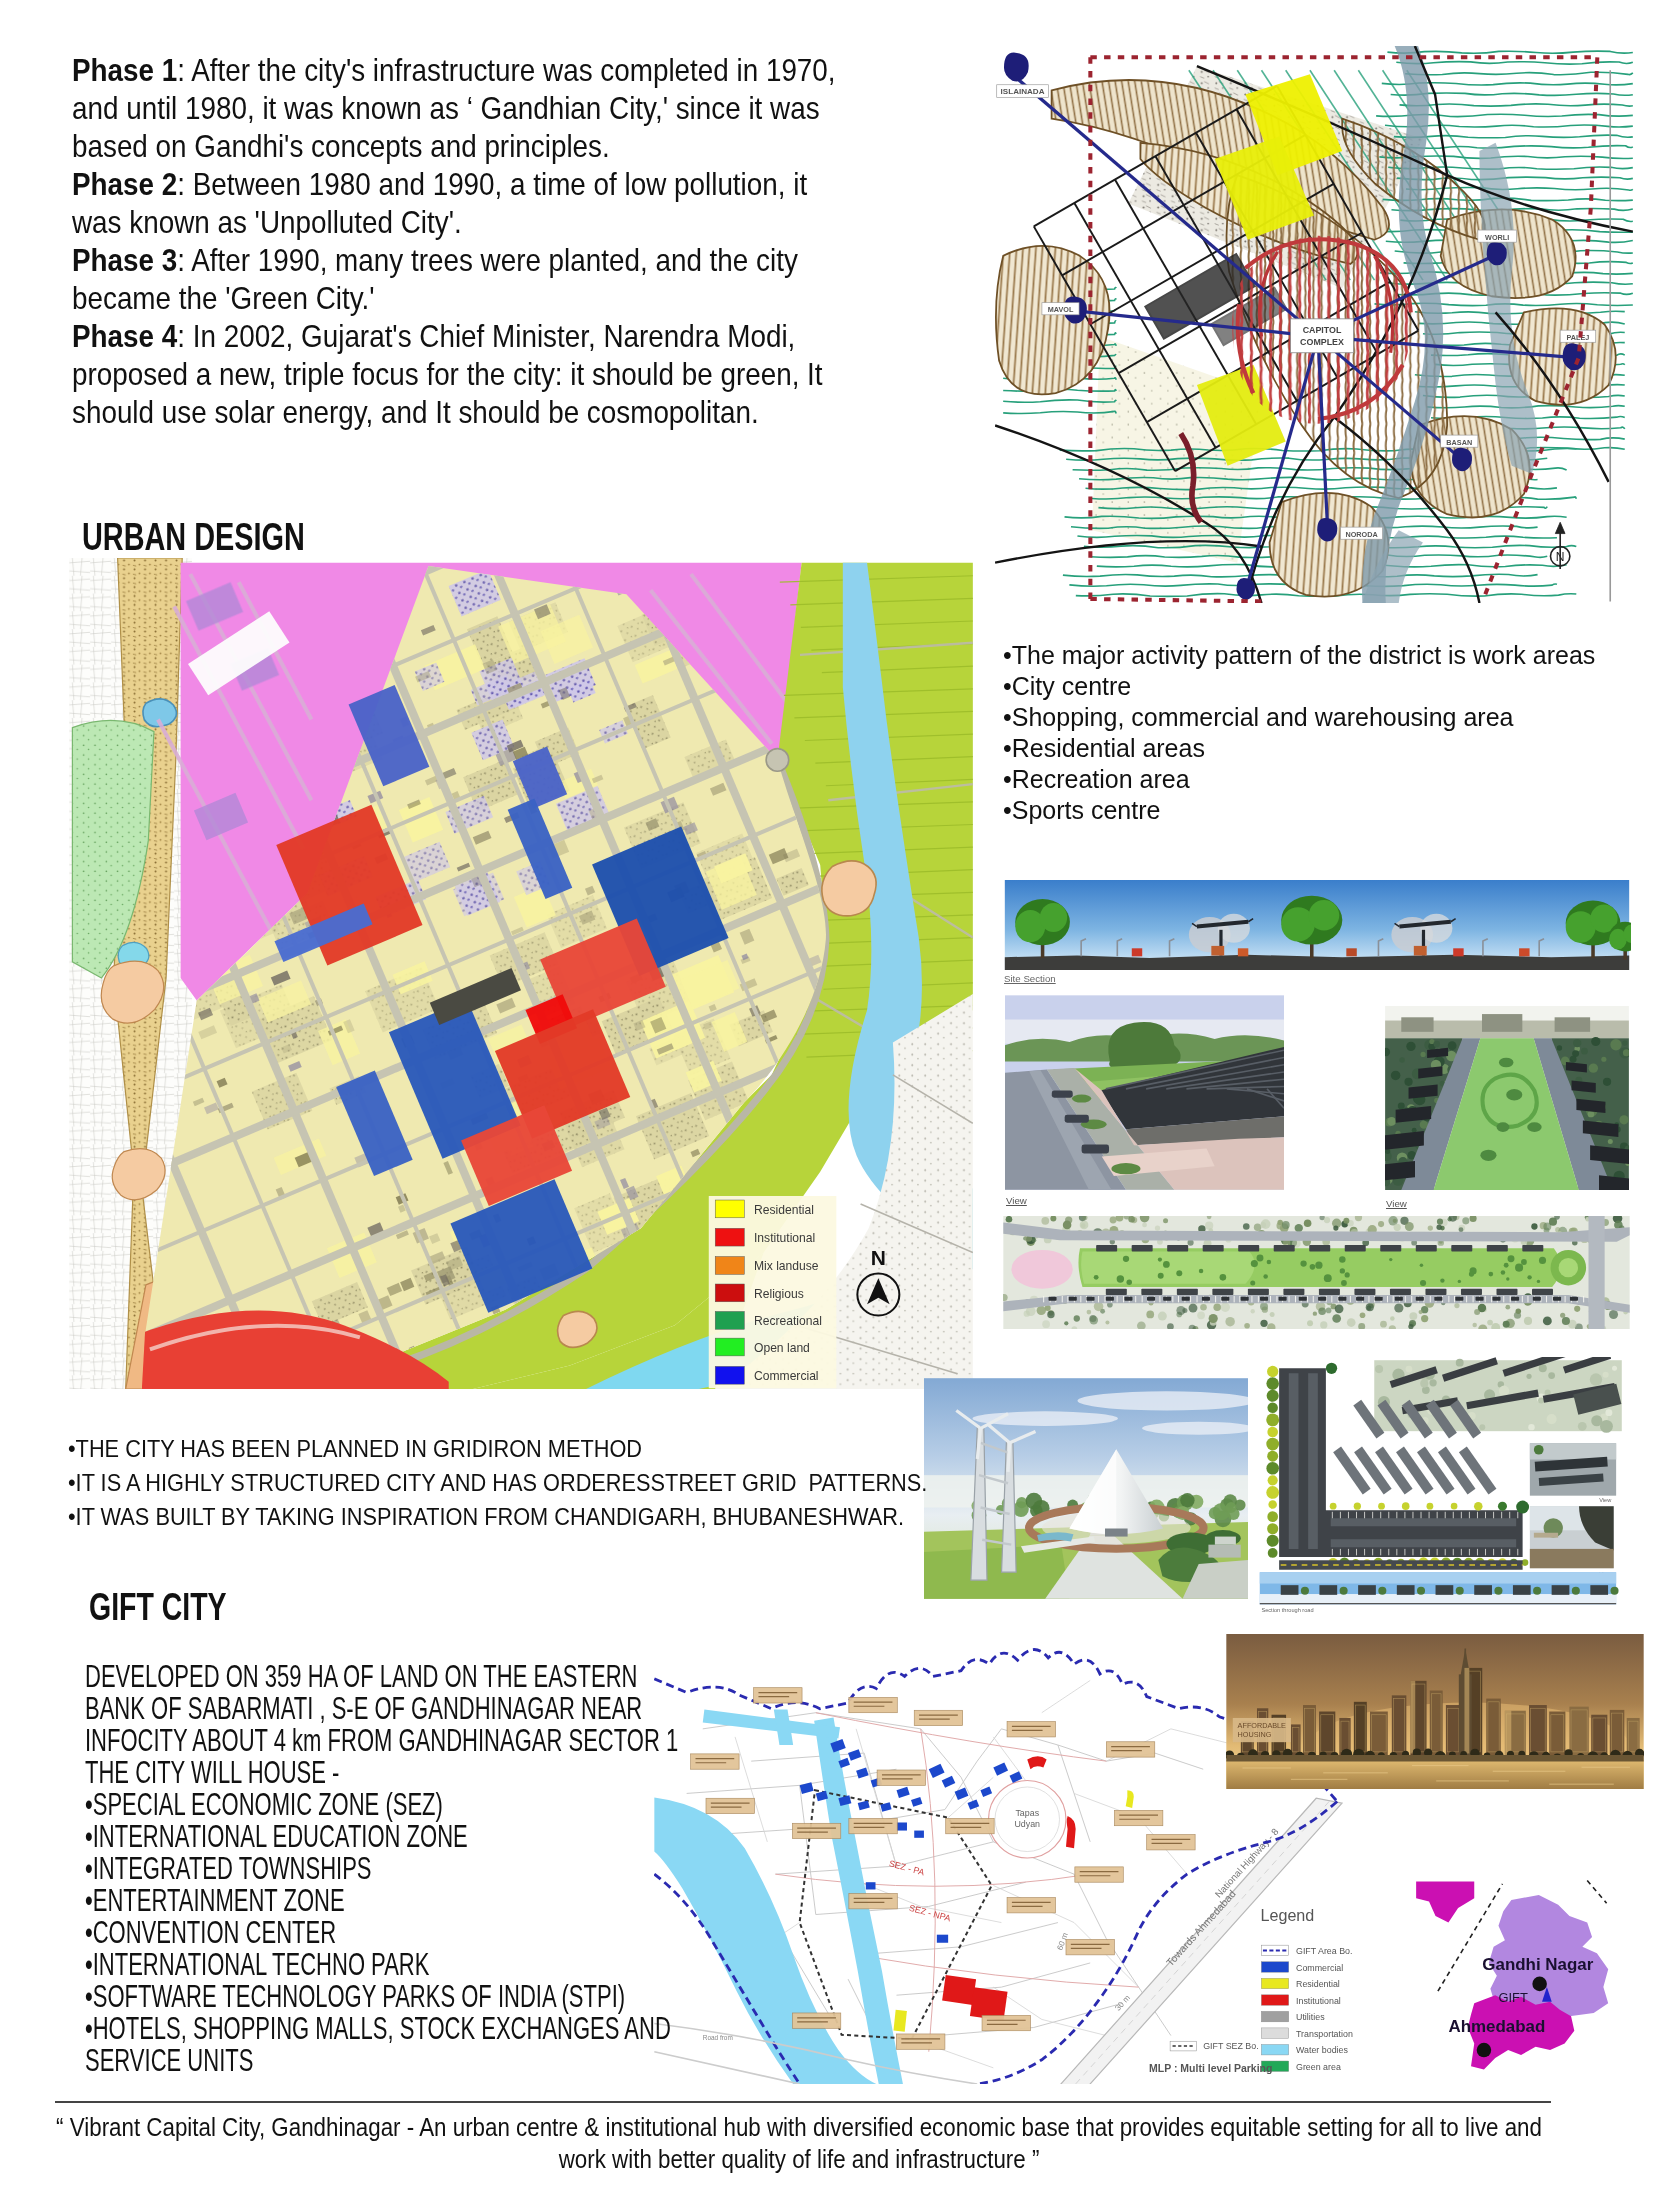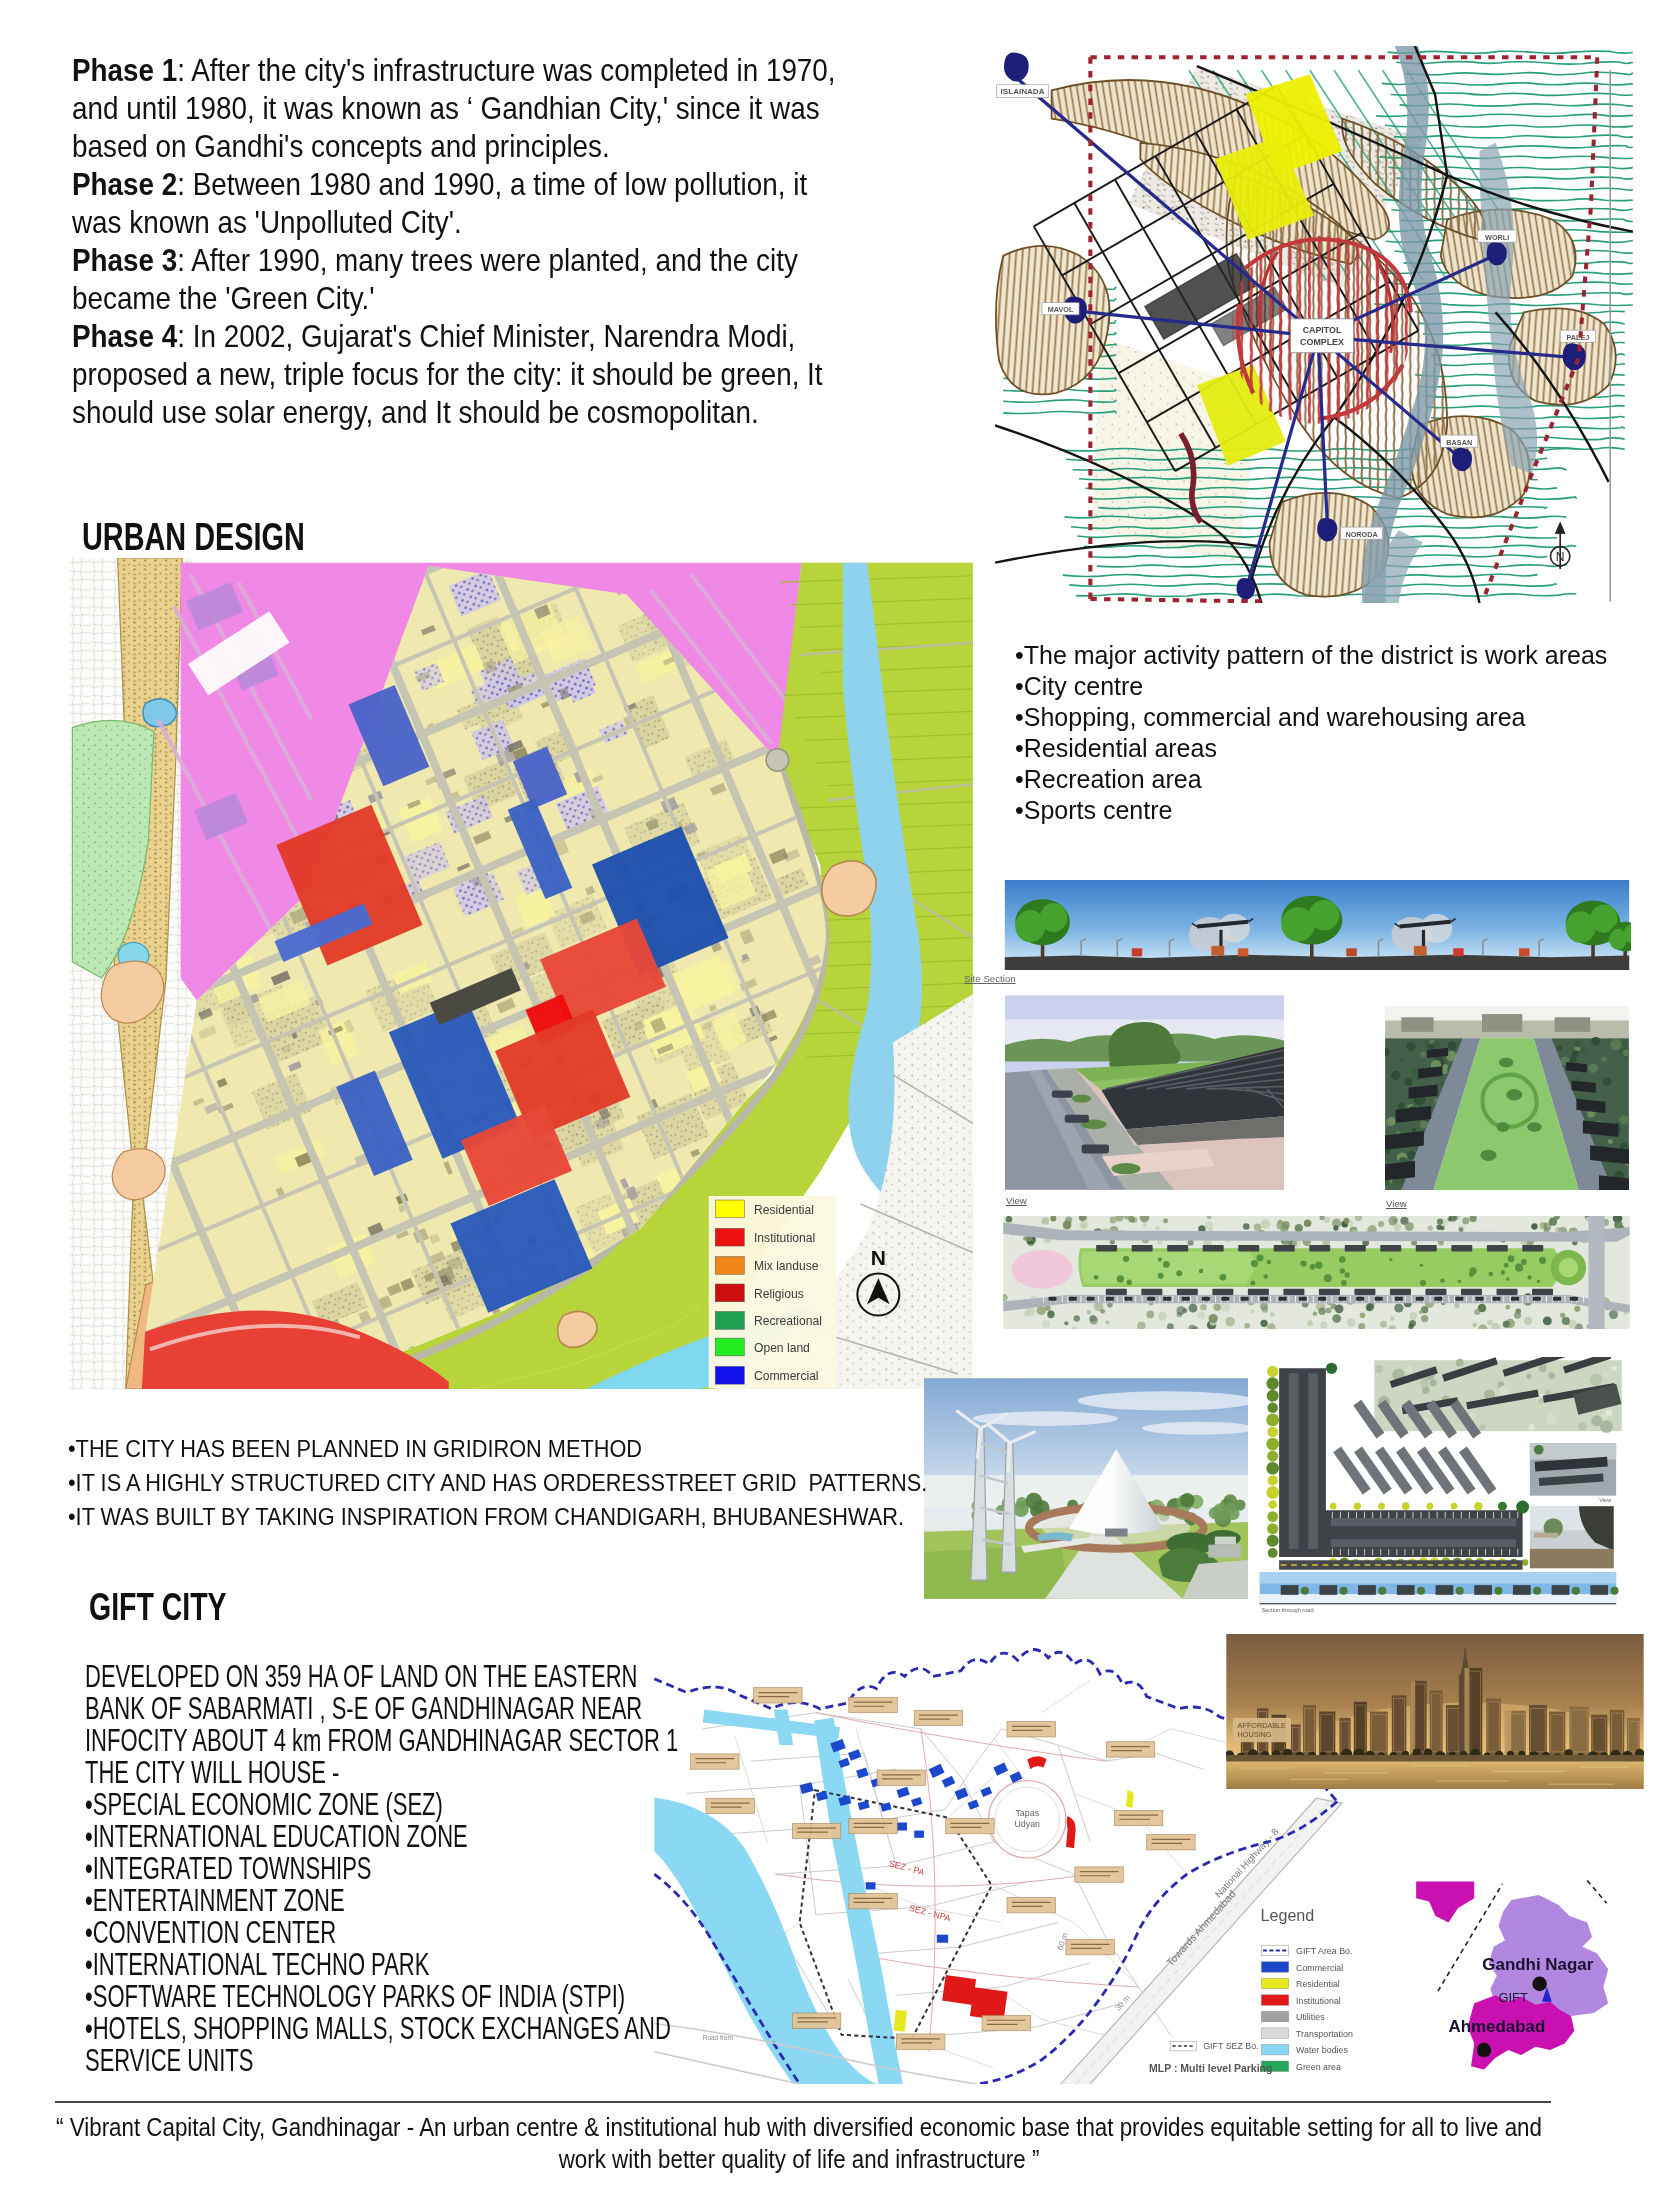--- a/index.html
+++ b/index.html
@@ -18,21 +18,21 @@
 was known as 'Unpolluted City'.<br>
 <b>Phase 3</b>: After 1990, many trees were planted, and the city<br>
 became the 'Green City.'<br>
 <b>Phase 4</b>: In 2002, Gujarat's Chief Minister, Narendra Modi,<br>
 proposed a new, triple focus for the city: it should be green, It<br>
 should use solar energy, and It should be cosmopolitan.
 </div>
 
 <div class="abs txt" style="left:82px;top:515px;font-size:39px;line-height:44px;font-weight:bold;transform:scaleX(0.74);transform-origin:0 0;">URBAN DESIGN</div>
 
-<div class="abs txt" style="left:1003px;top:640px;font-size:25px;line-height:31px;white-space:nowrap;margin-left:12px;">
+<div class="abs txt" style="left:1003px;top:640px;font-size:25px;line-height:31px;white-space:nowrap;">
 •The major activity pattern of the district is work areas<br>
 •City centre<br>
 •Shopping, commercial and warehousing area<br>
 •Residential areas<br>
 •Recreation area<br>
 •Sports centre
 </div>
 
 <div class="abs txt" style="left:68px;top:1432px;font-size:23.4px;line-height:34px;white-space:nowrap;transform:scaleX(0.93);transform-origin:0 0;">
 •THE CITY HAS BEEN PLANNED IN GRIDIRON METHOD<br>
@@ -1006,21 +1006,21 @@
       <path d="M595 95 L595 76 l6 -3" stroke="#8a9098" stroke-width="2" fill="none"></path>
       <path d="M665 95 L665 76 l6 -3" stroke="#8a9098" stroke-width="2" fill="none"></path>
       <rect x="158" y="85" width="13" height="10" fill="#cc3a2a"></rect>
       <rect x="290" y="85" width="13" height="10" fill="#cc5a2a"></rect>
       <rect x="425" y="85" width="13" height="10" fill="#b84a28"></rect>
       <rect x="558" y="85" width="13" height="10" fill="#cc3a2a"></rect>
       <rect x="640" y="85" width="13" height="10" fill="#cc4a2a"></rect>
     </g>
 </svg>
 
-<div class="abs" style="left:964px;top:973px;font-size:9.7px;color:#666;text-decoration:underline;">Site Section</div>
+<div class="abs" style="left:1004px;top:973px;font-size:9.7px;color:#666;text-decoration:underline;">Site Section</div>
 
 <svg class="abs" style="left:1005px;top:995px;" width="279" height="195" viewBox="0 0 346 241" xmlns="http://www.w3.org/2000/svg">
 <rect width="346" height="241" fill="#c9d1ec"></rect>
 
 <rect y="30" width="346" height="30" fill="#e6e9f2"></rect>
 
 <path d="M0 62 Q40 48 80 58 Q120 42 170 56 Q210 40 260 54 Q300 44 346 56 L346 82 L0 82 Z" fill="#6b9556"></path>
 
 <path d="M130 82 Q120 40 160 34 Q205 28 210 62 Q230 80 200 92 L150 92 Q125 92 130 82 Z" fill="#4d7a3a"></path>
 

